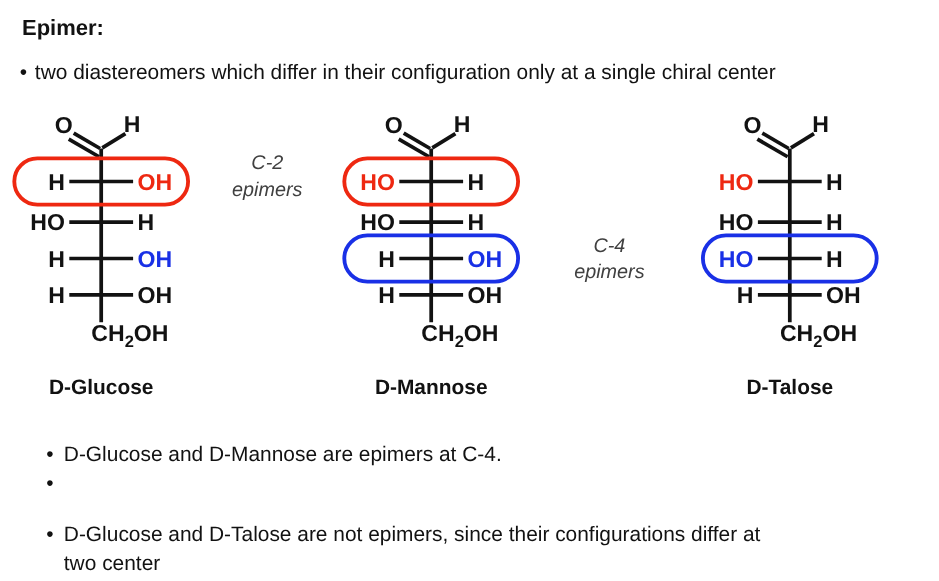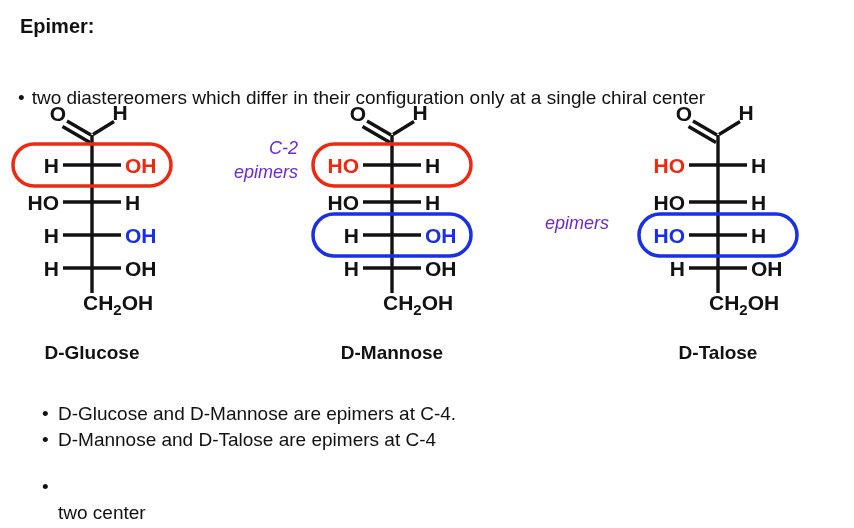--- a/index.html
+++ b/index.html
@@ -1,29 +1,29 @@
 <!DOCTYPE html>
 <html><head>
 <meta charset="utf-8">
 <style>
   html,body{margin:0;padding:0;background:#ffffff;}
   .page{
     position:relative;width:854px;height:528px;background:#ffffff;overflow:hidden;
     font-family:"Liberation Sans",sans-serif;color:#121212;
   }
   .title{position:absolute;left:20px;top:15px;font-size:20px;font-weight:bold;}
-  .intro{position:absolute;left:18px;top:56px;font-size:19px;white-space:nowrap;margin-top:31px;}
+  .intro{position:absolute;left:18px;top:56px;font-size:19px;white-space:nowrap;}
   .intro .bullet{margin-right:7px;}
   .mol{position:absolute;width:200px;height:235px;}
   .mol svg{overflow:visible;}
   .chem{font-family:"Liberation Sans",sans-serif;font-weight:bold;font-size:21px;}
   .mol-name{position:absolute;top:342px;width:200px;text-align:center;
     font-size:19px;font-weight:bold;}
-  .epimer-label{position:absolute;width:110px;text-align:right;
-    font-style:italic;font-size:18px;line-height:24px;color:#6d28d9;}
+  .epimer-label{position:absolute;width:110px;text-align:center;
+    font-style:italic;font-size:18px;line-height:24px;color:#404040;}
   .conclusions{position:absolute;left:42px;top:401px;font-size:19px;line-height:26px;}
   .citem{display:flex;}
   .citem .bullet{width:16px;flex:0 0 16px;}
   .citem.gap{margin-top:21px;}
 </style>
 </head>
 <body>
 
 <div class="page">
 
@@ -103,31 +103,31 @@
 
   <div class="mol-name" style="left: -8px;">D-Glucose</div>
   <div class="mol-name" style="left: 618px;">D-Talose</div>
   <div class="mol-name" style="left: 292px;">D-Mannose</div>
 
   <div class="epimer-label" style="left:188px;top:136px;">
     <div>C-2</div>
     <div>epimers</div>
   </div>
   <div class="epimer-label" style="left:499px;top:211px;">
+    <div>C-4</div>
     <div>epimers</div>
   </div>
 
   <div class="conclusions">
     <div class="citem">
       <span class="bullet">•</span>
       <span>D-Glucose and D-Mannose are epimers at C-4.</span>
     </div>
     <div class="citem">
       <span class="bullet">•</span>
-      <span>D-Mannose and D-Talose are epimers at C-4</span>
     </div>
     <div class="citem gap">
       <span class="bullet">•</span>
-      <span><br><span>two center</span></span>
+      <span><span>D-Glucose and D-Talose are not epimers, since their configurations differ at</span><br><span>two center</span></span>
     </div>
   </div>
 
 </div>
 
 </body></html>

